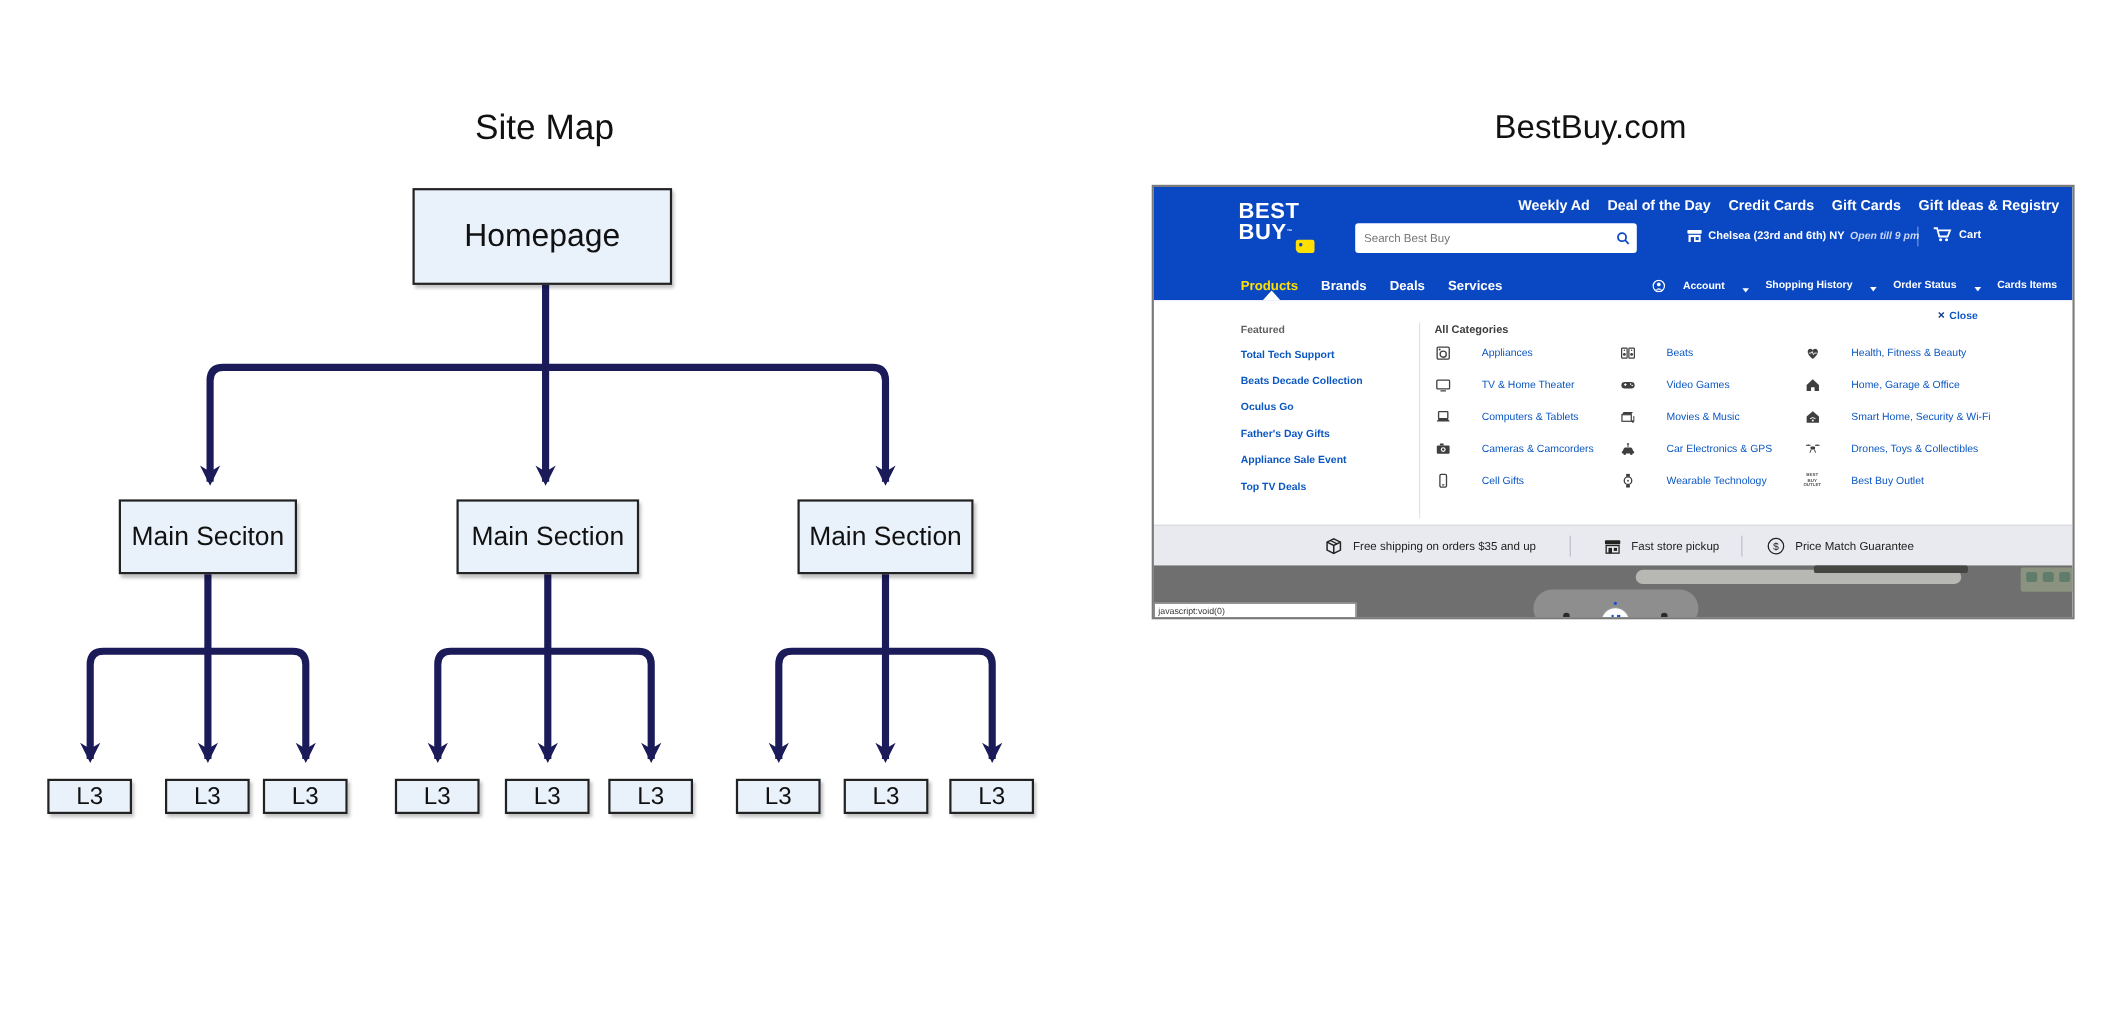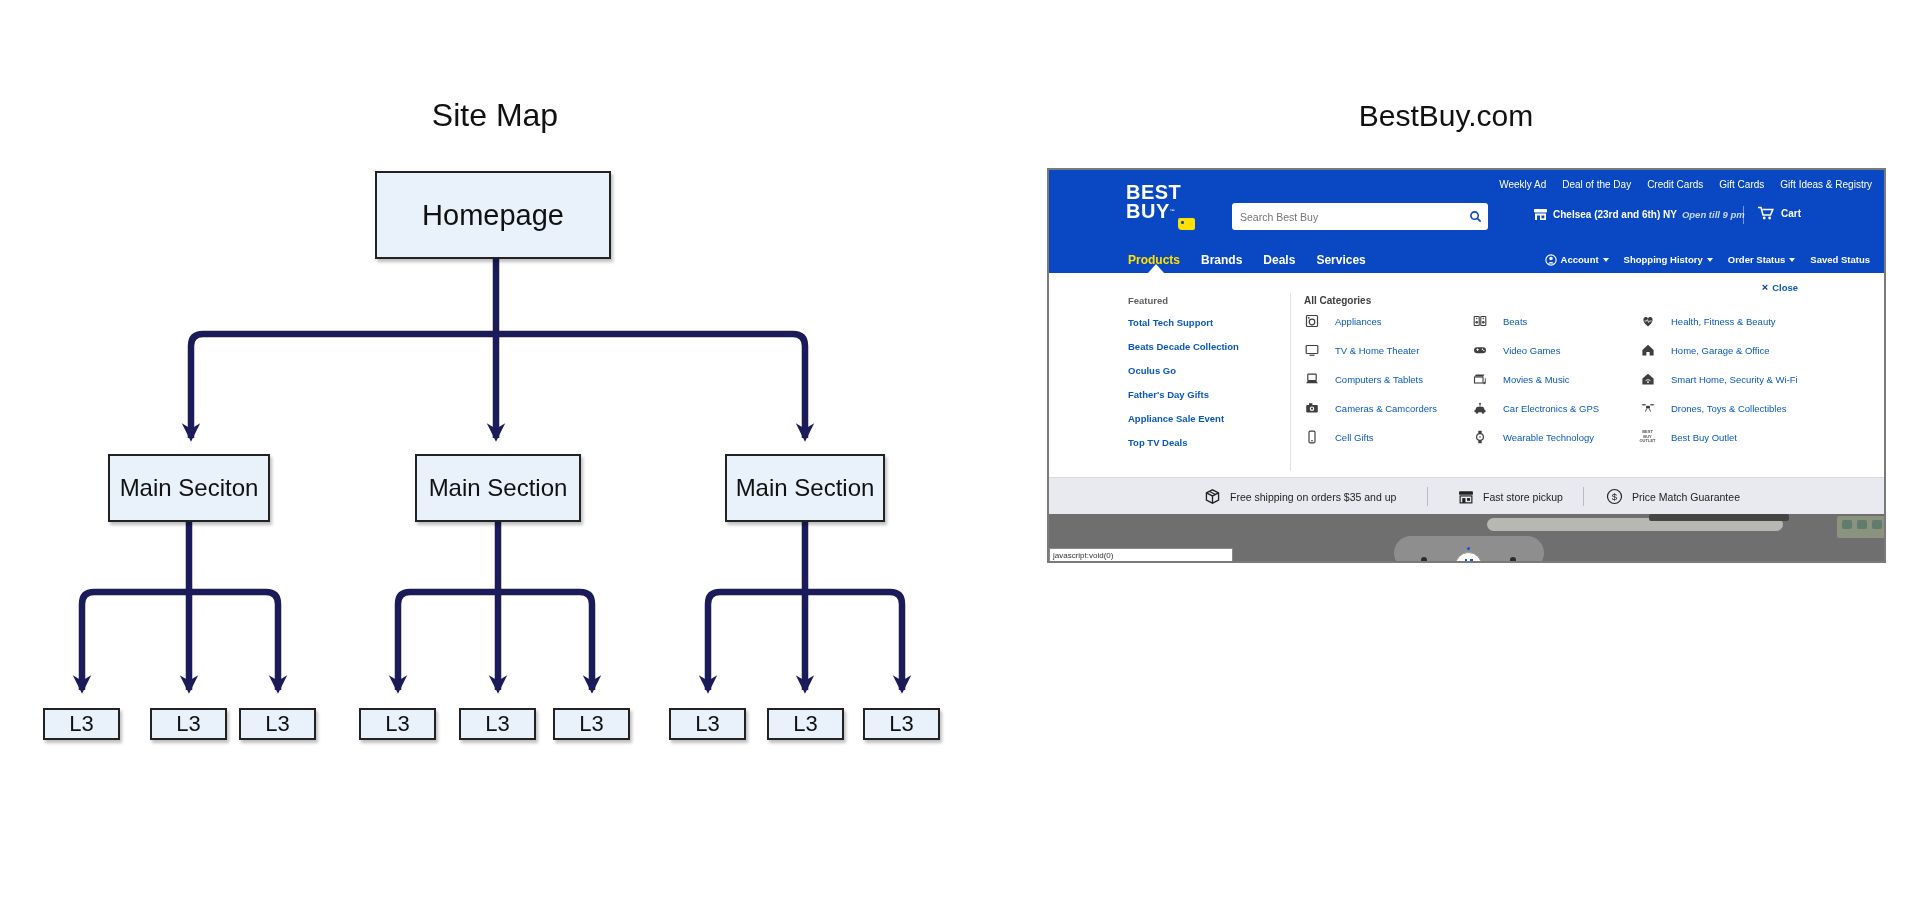--- a/index.html
+++ b/index.html
@@ -20,21 +20,21 @@
   .arrows { position:absolute; left:0; top:0; }
 
   
   .bb-title { position:absolute; left:1246px; top:99px; width:400px; text-align:center;
               font-size:30px; color:#111; }
   .shot { position:absolute; left:1047px; top:168px; width:839px; height:395px;
           border:2px solid #7a7a7a; background:#fff; overflow:hidden; }
   .bb-blue { position:absolute; left:0; top:0; width:100%; height:103px; background:#0a47c2; }
 
   .util { position:absolute; top:9px; right:12px; display:flex; gap:16px; }
-  .util a { color:#fff; font-size:10px; font-weight:400; text-decoration:none; }
+  .util a { color:#fff; font-size:13px; font-weight:700; text-decoration:none; }
 
   .logo { position:absolute; left:77px; top:13px; color:#fff; font-weight:800;
           font-size:20px; line-height:19px; letter-spacing:0.5px; }
   .logo .tm { font-size:5px; vertical-align:top; }
   .tag { position:absolute; left:129px; top:48px; width:17px; height:12px; background:#ffe000;
          border-radius:2px 2px 2px 4px; }
   .tag:after { content:""; position:absolute; left:3px; top:3px; width:2.5px; height:2.5px;
          border-radius:50%; background:#0a47c2; }
 
   .search { position:absolute; left:183px; top:33px; width:256px; height:27px; background:#fff;
@@ -50,36 +50,36 @@
   .hdr-div { position:absolute; left:694px; top:36px; width:1px; height:18px; background:rgba(255,255,255,0.45); }
   .cartgrp { position:absolute; left:708px; top:36px; display:flex; align-items:center; gap:6px;
              color:#fff; font-size:10px; font-weight:600; }
 
   .nav { position:absolute; left:79px; top:76px; height:27px; display:flex; gap:21px; align-items:center; }
   .nav a { color:#fff; font-size:12px; font-weight:700; text-decoration:none; }
   .nav a.active { color:#ffe000; }
   .caret { position:absolute; left:99px; top:94px; width:0; height:0;
            border-left:8px solid transparent; border-right:8px solid transparent; border-bottom:9px solid #fff; }
   .nav-r { position:absolute; right:14px; top:76px; height:27px; display:flex; gap:15px; align-items:center; }
-  .nav-r a { color:#fff; font-size:9.5px; font-weight:700; text-decoration:none; display:flex; align-items:center; gap:4px; }
+  .nav-r a { color:#fff; font-size:9.5px; font-weight:700; text-decoration:none; display:flex; align-items:flex-end; gap:16px; }
   .chev { width:0; height:0; border-left:3.5px solid transparent; border-right:3.5px solid transparent;
           border-top:4px solid #fff; display:inline-block; }
 
   .menu { position:absolute; left:0; top:103px; width:100%; height:204px; background:#fff; }
   .close { position:absolute; right:86px; top:8px; font-size:9.5px; color:#0b57c2; font-weight:600;
            display:flex; gap:4px; align-items:center; cursor:default; }
   .close .x { color:#123a8f; font-weight:800; font-size:11px; }
   .feat { position:absolute; left:79px; top:22px; }
   .feat h4 { font-size:9.5px; color:#5f5f5f; font-weight:700; margin-bottom:11px; }
   .feat a { display:block; font-size:9.5px; font-weight:700; color:#0b57c2; text-decoration:none; margin-bottom:13px; }
   .vdiv { position:absolute; left:241px; top:20px; width:1px; height:178px; background:#e1e1e1; }
   .cats-h { position:absolute; left:255px; top:22px; font-size:10px; font-weight:700; color:#3d3d3d; }
   .col { position:absolute; top:41px; display:flex; flex-direction:column; gap:15px; }
   .c1 { left:255px; } .c2 { left:423px; } .c3 { left:591px; }
-  .cat { display:flex; align-items:center; gap:16px; height:14px; }
+  .cat { display:flex; align-items:center; gap:28px; height:14px; }
   .cat a { font-size:9.5px; color:#0b57c2; text-decoration:none; white-space:nowrap; }
   .cico { width:15px; height:15px; display:flex; align-items:center; justify-content:center; }
   .outlet-txt { font-size:4px; line-height:4.5px; font-weight:700; color:#555; text-align:center; }
 
   .svcbar { position:absolute; left:0; top:307px; width:100%; height:37px; background:#e8eaef;
             border-top:1px solid #d8dade; }
   .svc { position:absolute; display:flex; align-items:center; gap:9px; top:0; height:37px;
          font-size:10.5px; color:#222; font-weight:500; }
   .s1 { left:155px; } .s2 { left:409px; } .s3 { left:557px; }
   .svc-div { position:absolute; top:9px; width:1px; height:19px; background:#b9bcc6; }
@@ -216,21 +216,21 @@
       </a>
       <a href="#">
         <span>Shopping History</span>
         <span class="chev"></span>
       </a>
       <a href="#">
         <span>Order Status</span>
         <span class="chev"></span>
       </a>
       <a href="#">
-        <span>Saved Status</span>
+        <span>Cards Items</span>
       </a>
     </div>
 
     <div class="menu">
       <div class="close">
         <span class="x">×</span>
         <span>Close</span>
       </div>
 
       <div class="feat">

